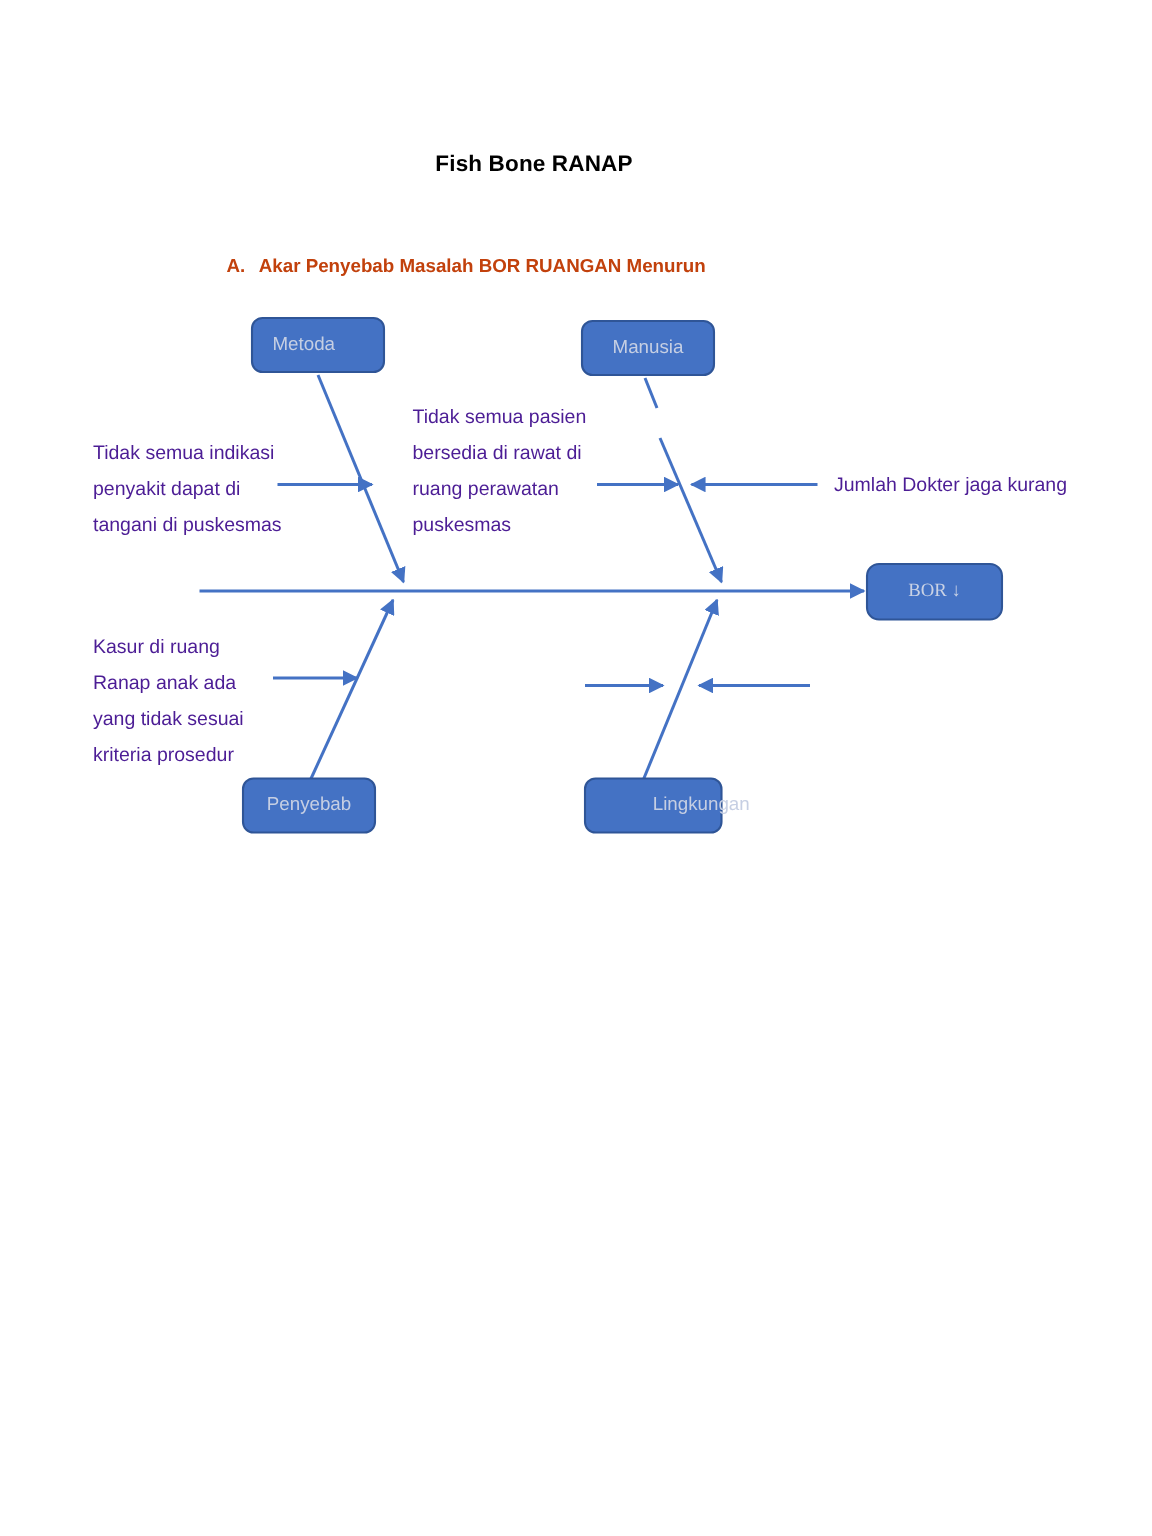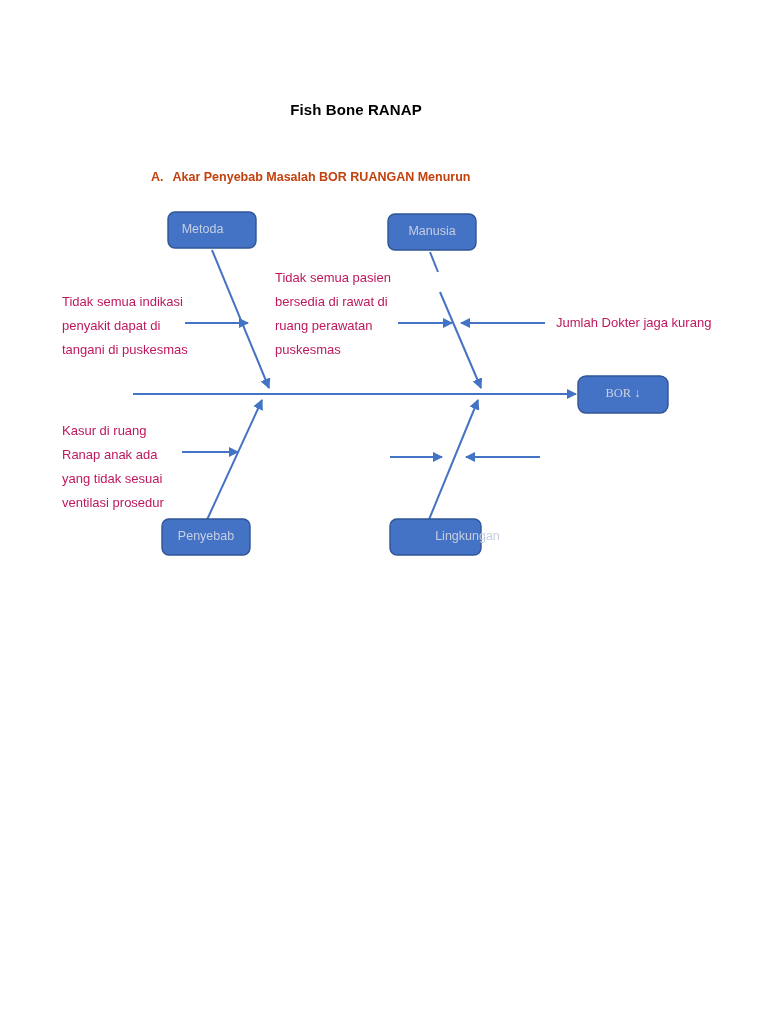--- a/index.html
+++ b/index.html
@@ -47,21 +47,21 @@
     white-space: nowrap;
     margin-left: 39px;
   }
   .section-heading .sec-letter {
     margin-right: 9px;
   }
   .cause-text {
     position: absolute;
     font-size: 13px;
     line-height: 24px;
-    color: #be185d;
+    color: #4c1d95;
     white-space: pre-line;
   }
   .box-label {
     position: absolute;
     font-size: 12.5px;
     color: #c6cfe3;
     text-align: center;
     white-space: nowrap;
     pointer-events: none;
   }
@@ -122,15 +122,15 @@
 penyakit dapat di
 tangani di puskesmas</div>
   <div class="cause-text" style="left:275px; top:266px; width:180px;">Tidak semua pasien
 bersedia di rawat di
 ruang perawatan
 puskesmas</div>
   <div class="cause-text" style="left:556px; top:311px; width:220px;">Jumlah Dokter jaga kurang</div>
   <div class="cause-text" style="left:62px; top:419px; width:180px;">Kasur di ruang
 Ranap anak ada
 yang tidak sesuai
-ventilasi prosedur</div>
+kriteria prosedur</div>
 
 </div>
 
 </body></html>

